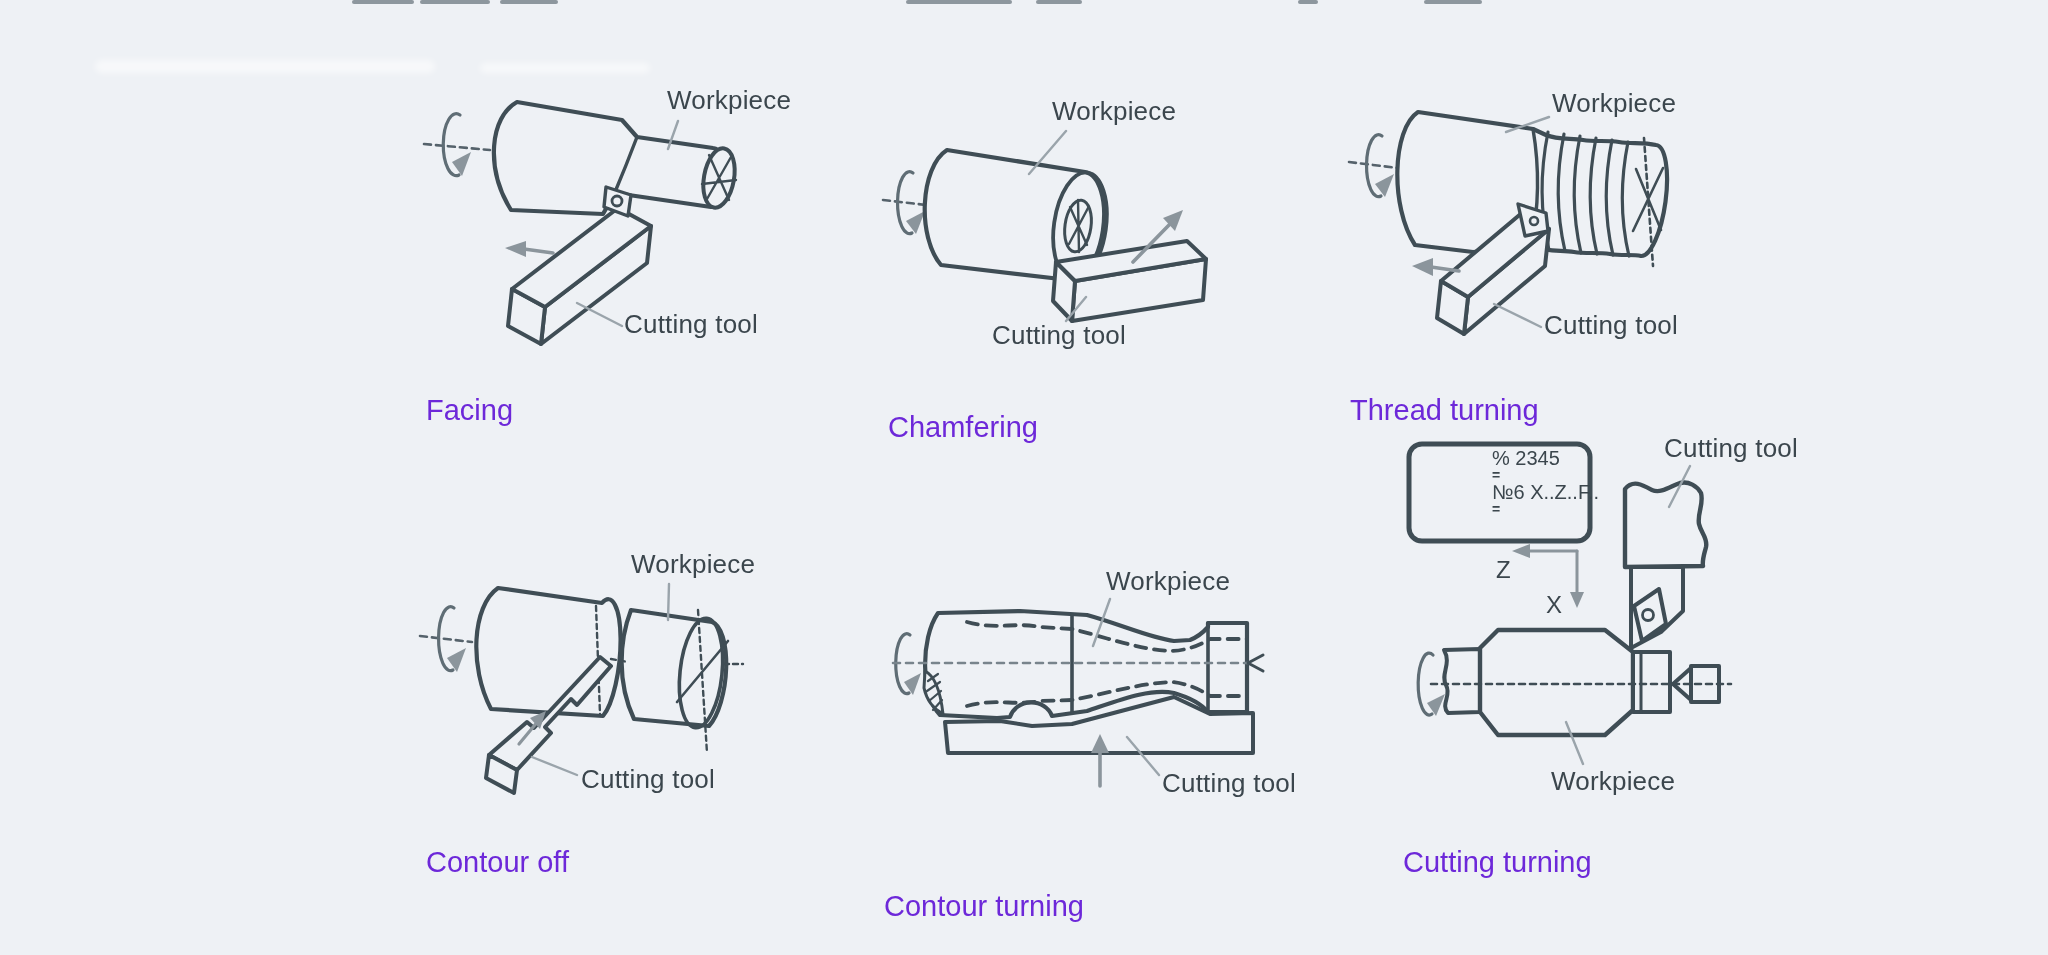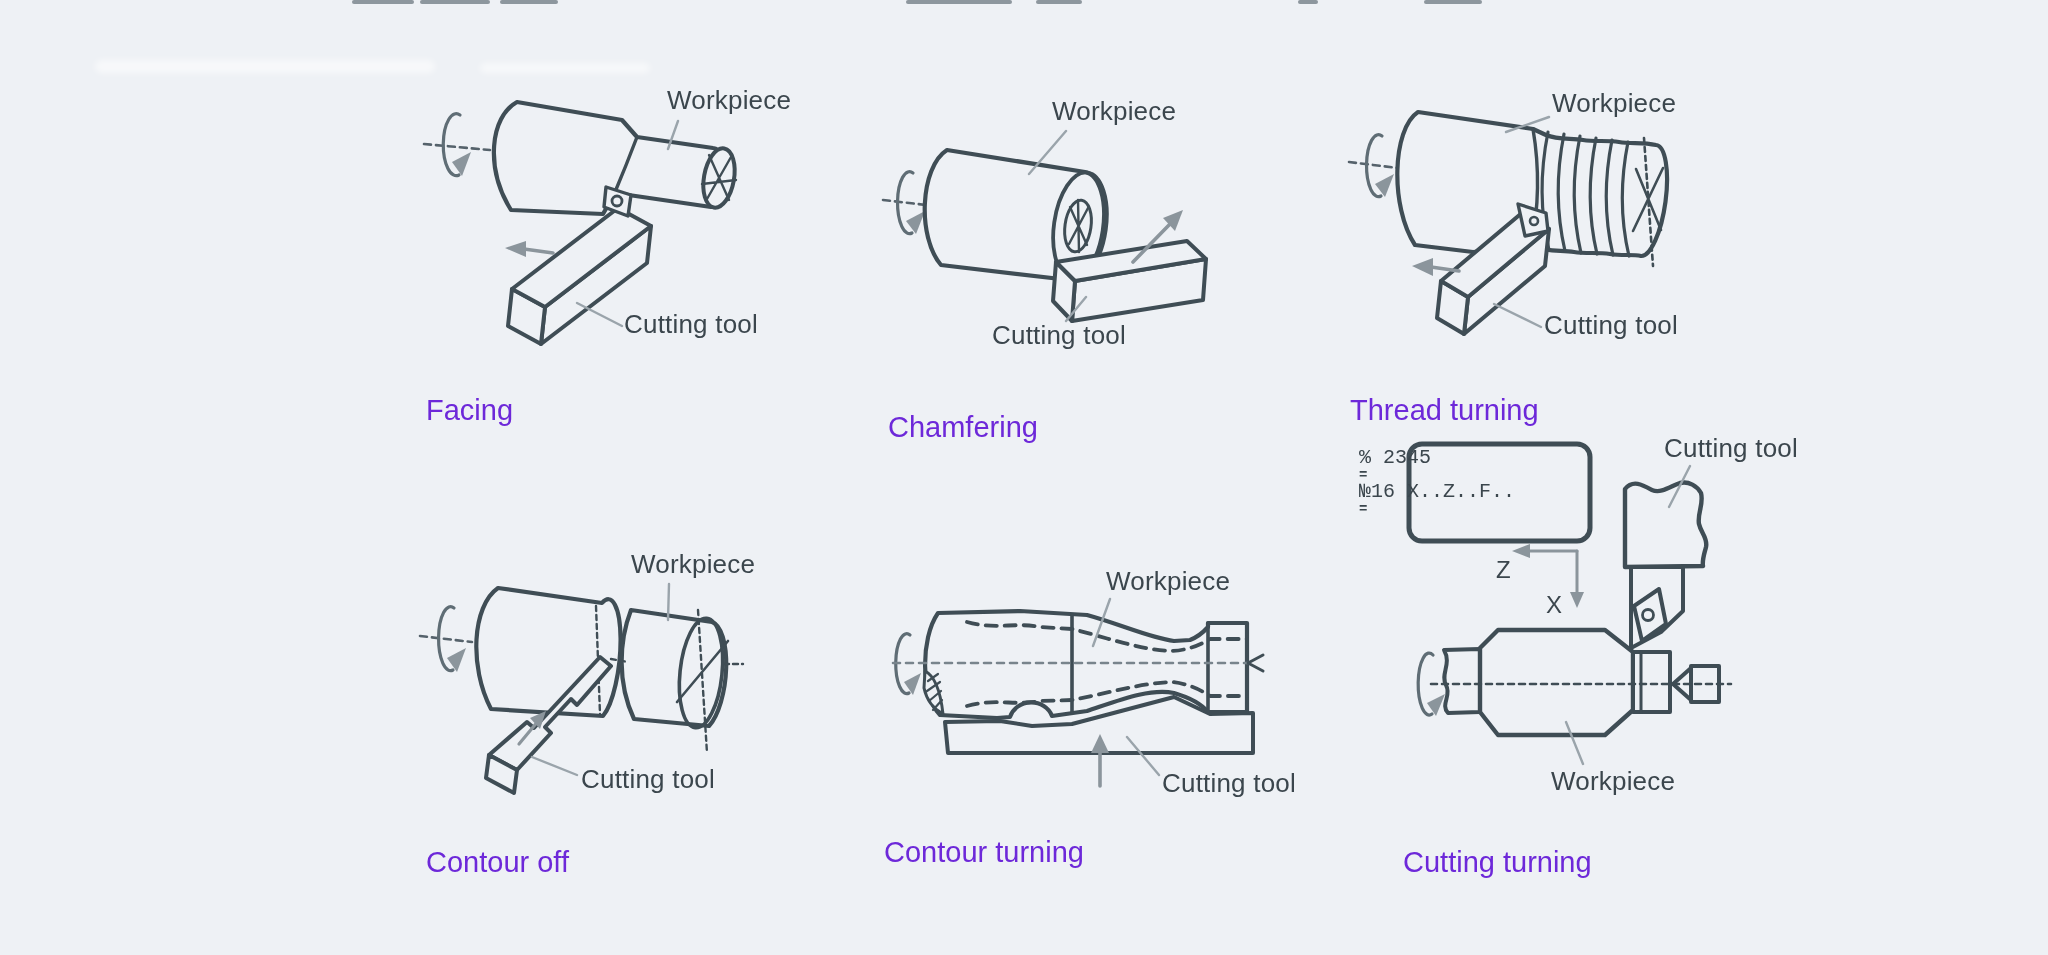--- a/index.html
+++ b/index.html
@@ -27,23 +27,23 @@
     line-height:1.1;
   }
   .axis-lbl{
     position:absolute;
     font-size:24px;
     color:#3b464d;
     line-height:1;
   }
   .cnc-text{
     position:absolute;
-    left:1359px;top:448px;width:160px;
+    left:1492px;top:448px;width:160px;
     color:#3b464d;
-    font-family:Liberation Mono, monospace;
+    font-family:Liberation Sans, sans-serif;
     line-height:1;
   }
   .cnc-line{font-size:20px;margin:0 0 2px 0;white-space:nowrap;}
   .cnc-sep{font-size:14px;font-weight:bold;margin:0 0 1px 0;line-height:.8;}
   .artifact{position:absolute;top:0;height:4px;background:rgba(62,77,85,.55);border-radius:2px;}
   .smudge{position:absolute;background:rgba(255,255,255,.55);border-radius:8px;filter:blur(3px);}
 </style>
 </head>
 <body>
 
@@ -210,21 +210,21 @@
       <path d="M 1263,655 L 1248,663 L 1263,671" stroke-width="3"></path>
       <g>
         <path d="M 1100,786 L 1100,750" stroke="#8b959c" stroke-width="3.6"></path>
         <polygon points="1100,734 1091,753 1109,753" fill="#8b959c" stroke="none"></polygon>
       </g>
       <path d="M 1110,599 L 1093,646 M 1127,737 L 1159,775" stroke="#9aa4ab" stroke-width="2.4"></path>
     </g>
   </svg>
   <span class="lbl" style="left:1106px;top:567px">Workpiece</span>
   <span class="lbl" style="left:1162px;top:769px">Cutting tool</span>
-  <span class="caption" style="left:884px;top:837px">Contour turning</span>
+  <span class="caption" style="left:884px;top:891px">Contour turning</span>
 
   <svg style="left:1400px;top:430px" width="440" height="380" viewBox="1400 430 440 380">
     <g stroke="#3f4d55" fill="none" stroke-linecap="round" stroke-linejoin="round">
       <rect x="1409" y="444" width="181" height="97" rx="13" stroke-width="5"></rect>
       <g>
         <path d="M 1577,551 L 1528,551" stroke="#8b959c" stroke-width="3"></path>
         <polygon points="1530,544 1512,551 1530,558" fill="#8b959c" stroke="none"></polygon>
       </g>
       <g>
         <path d="M 1577,551 L 1577,592" stroke="#8b959c" stroke-width="3"></path>
@@ -248,21 +248,21 @@
       <g>
         <path d="M 1433,655 A 11,31 0 1 0 1432,714" stroke="#5f6d75" stroke-width="3.2"></path>
         <polygon points="1445,694 1427,703 1436,716" fill="#8b959c" stroke="none"></polygon>
       </g>
       <path d="M 1690,466 L 1669,507 M 1566,722 L 1583,764" stroke="#9aa4ab" stroke-width="2.4"></path>
     </g>
   </svg>
   <div class="cnc-text">
     <div class="cnc-line">% 2345</div>
     <div class="cnc-sep">=</div>
-    <div class="cnc-line">№16 X..Z..F..</div>
+    <div class="cnc-line">№6 X..Z..F..</div>
     <div class="cnc-sep">=</div>
   </div>
   <span class="axis-lbl" style="left:1496px;top:558px">Z</span>
   <span class="axis-lbl" style="left:1546px;top:593px">X</span>
   <span class="lbl" style="left:1664px;top:434px">Cutting tool</span>
   <span class="lbl" style="left:1551px;top:767px">Workpiece</span>
   <span class="caption" style="left:1403px;top:847px">Cutting turning</span>
 
 </div>
 

